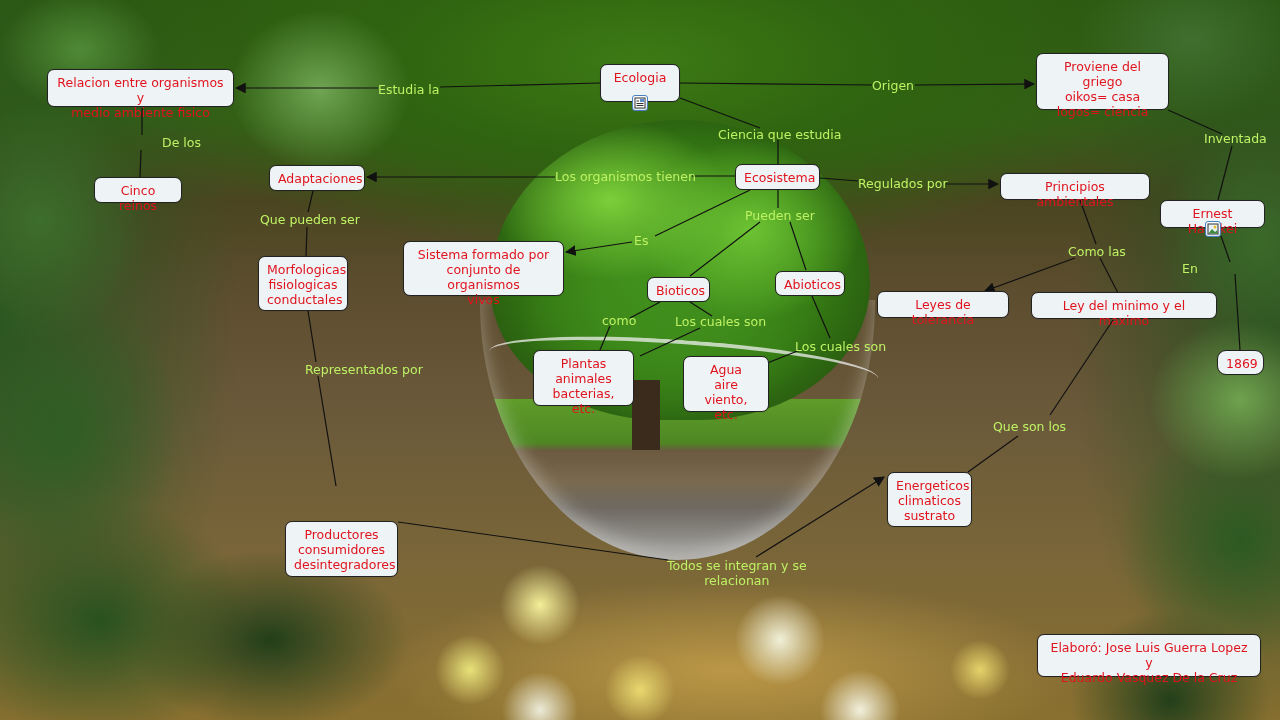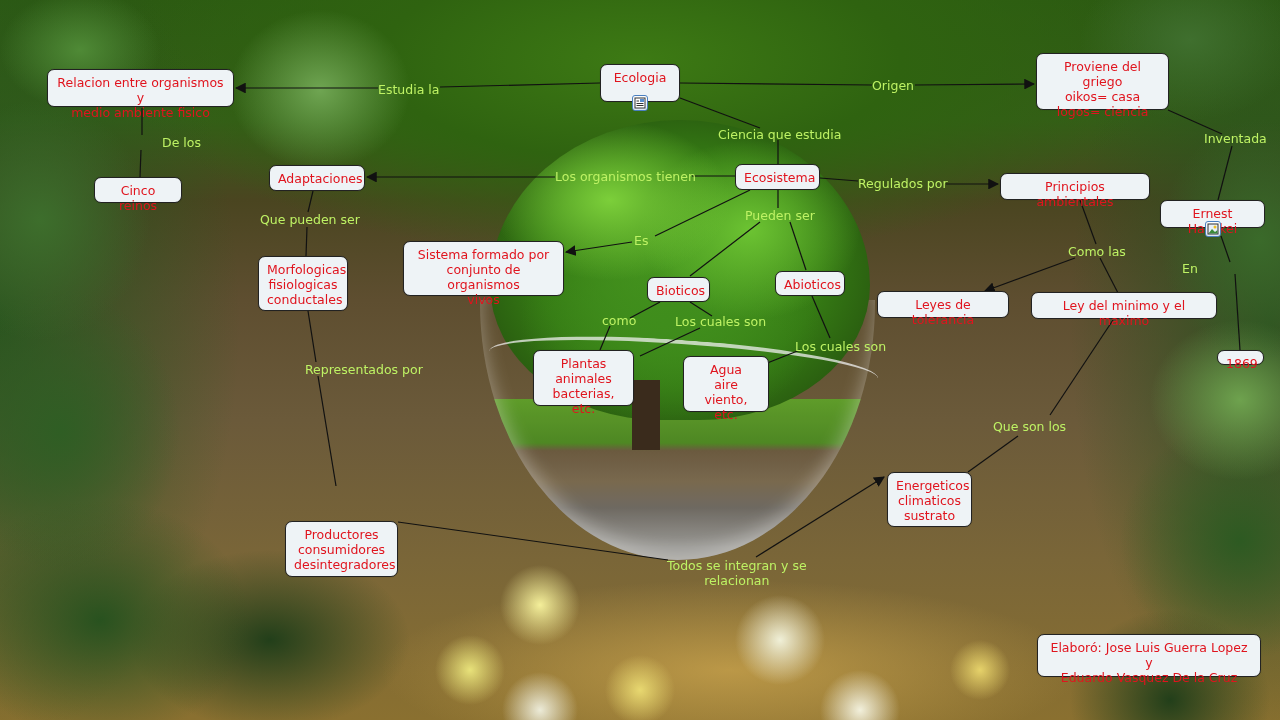--- a/index.html
+++ b/index.html
@@ -253,19 +253,19 @@
 <div class="node" style="left:1160px;top:200px;width:105px;height:28px;">Ernest Haeckei</div>
 <div class="res-icon" style="left:1205px;top:221px;">
   <svg width="14" height="14" viewBox="0 0 14 14">
       <rect x="2" y="2" width="10" height="10" fill="#e8f0f8" stroke="#333" stroke-width="1"></rect>
       <circle cx="9" cy="5" r="1.5" fill="#f0c020"></circle>
       <path d="M2.5 11.5 L6 7 L9 10 L11.5 8 L11.5 11.5 Z" fill="#3a8a3a"></path>
     </svg>
 </div>
 <div class="node" style="left:877px;top:291px;width:132px;height:27px;">Leyes de tolerancia</div>
 <div class="node" style="left:1031px;top:292px;width:186px;height:27px;">Ley del minimo y el maximo</div>
-<div class="node" style="left:1217px;top:350px;width:47px;height:15px;">1869</div>
+<div class="node" style="left:1217px;top:350px;width:47px;height:25px;border-radius:9px;">1869</div>
 <div class="node" style="left:887px;top:472px;width:85px;height:55px;">Energeticos
 climaticos
 sustrato</div>
 
 <div class="node" style="left:1037px;top:634px;width:224px;height:43px;">Elaboró: Jose Luis Guerra Lopez y
 Eduardo Vasquez De la Cruz</div>
 
 </body></html>

